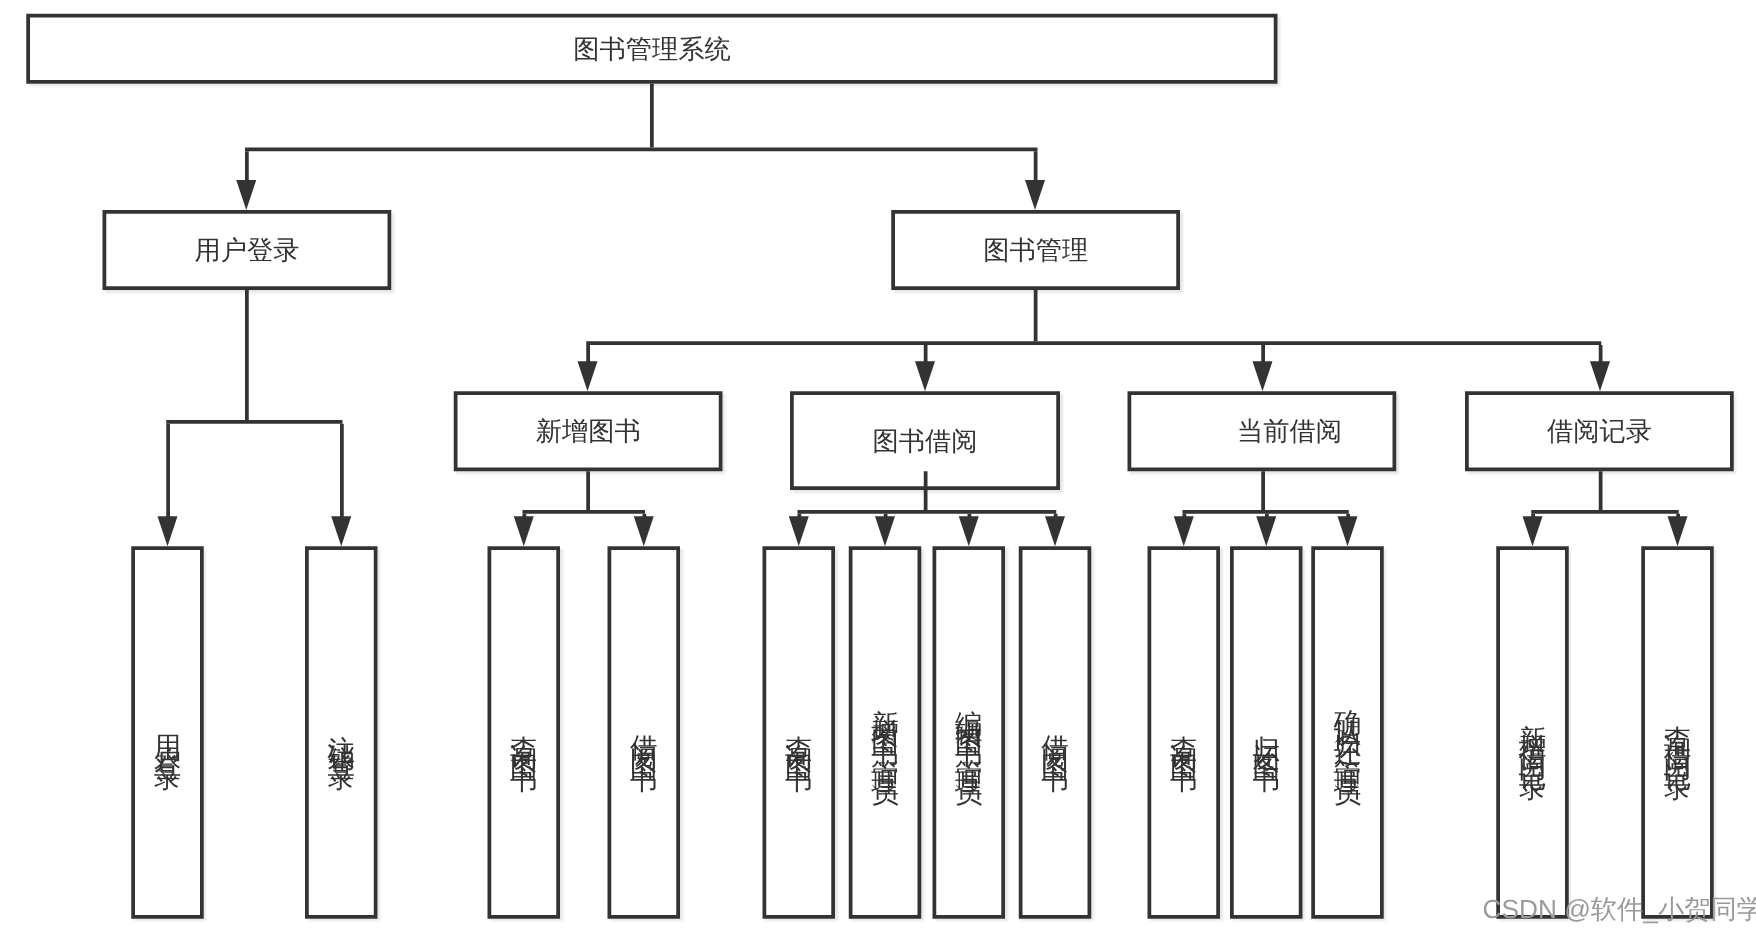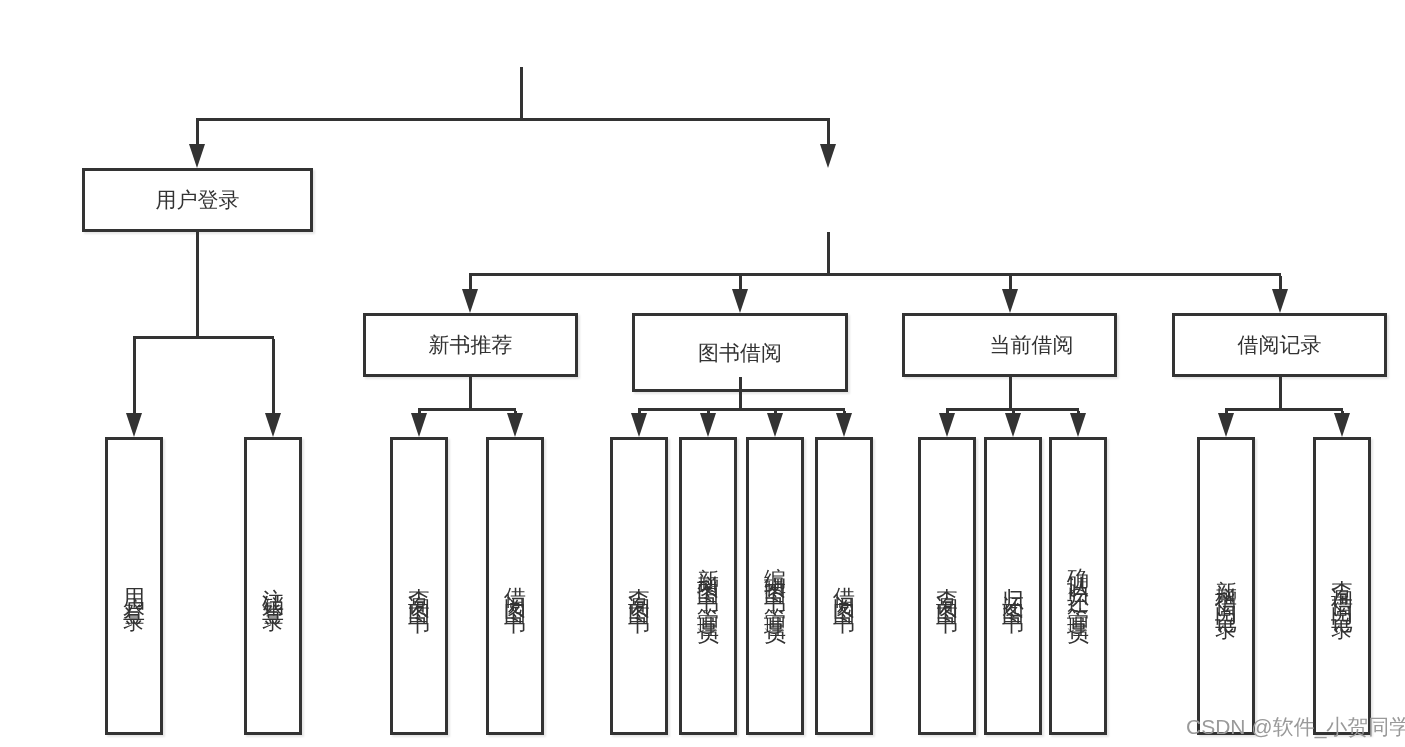--- a/index.html
+++ b/index.html
@@ -80,24 +80,26 @@
   #a-leaf3{left:411px;} #a-leaf4{left:507px;}
   #a-leaf5{left:631px;} #a-leaf6{left:700px;} #a-leaf7{left:767px;} #a-leaf8{left:836px;}
   #a-leaf9{left:939px;} #a-leaf10{left:1005px;}#a-leaf11{left:1070px;}
   #a-leaf12{left:1218px;}#a-leaf13{left:1334px;}
 </style>
 </head>
 <body>
 
 <div id="canvas">
 
+  <div class="box" id="root-box">图书管理系统</div>
 
   <div class="box" id="l2-login">用户登录</div>
+  <div class="box" id="l2-mgmt">图书管理</div>
 
-  <div class="box" id="l3-1">新书推荐</div>
+  <div class="box" id="l3-1">新增图书</div>
   <div class="box" id="l3-2">图书借阅</div>
   <div class="box" id="l3-3">当前借阅</div>
   <div class="box" id="l3-4">借阅记录</div>
 
   <div class="box vbox leaf" id="leaf-1">用户登录</div>
   <div class="box vbox leaf" id="leaf-2">注销登录</div>
   <div class="box vbox leaf" id="leaf-3">查询图书</div>
   <div class="box vbox leaf" id="leaf-4">借阅图书</div>
   <div class="box vbox leaf" id="leaf-5">查询图书</div>
   <div class="box vbox leaf" id="leaf-6">新增图书（管理员）</div>

